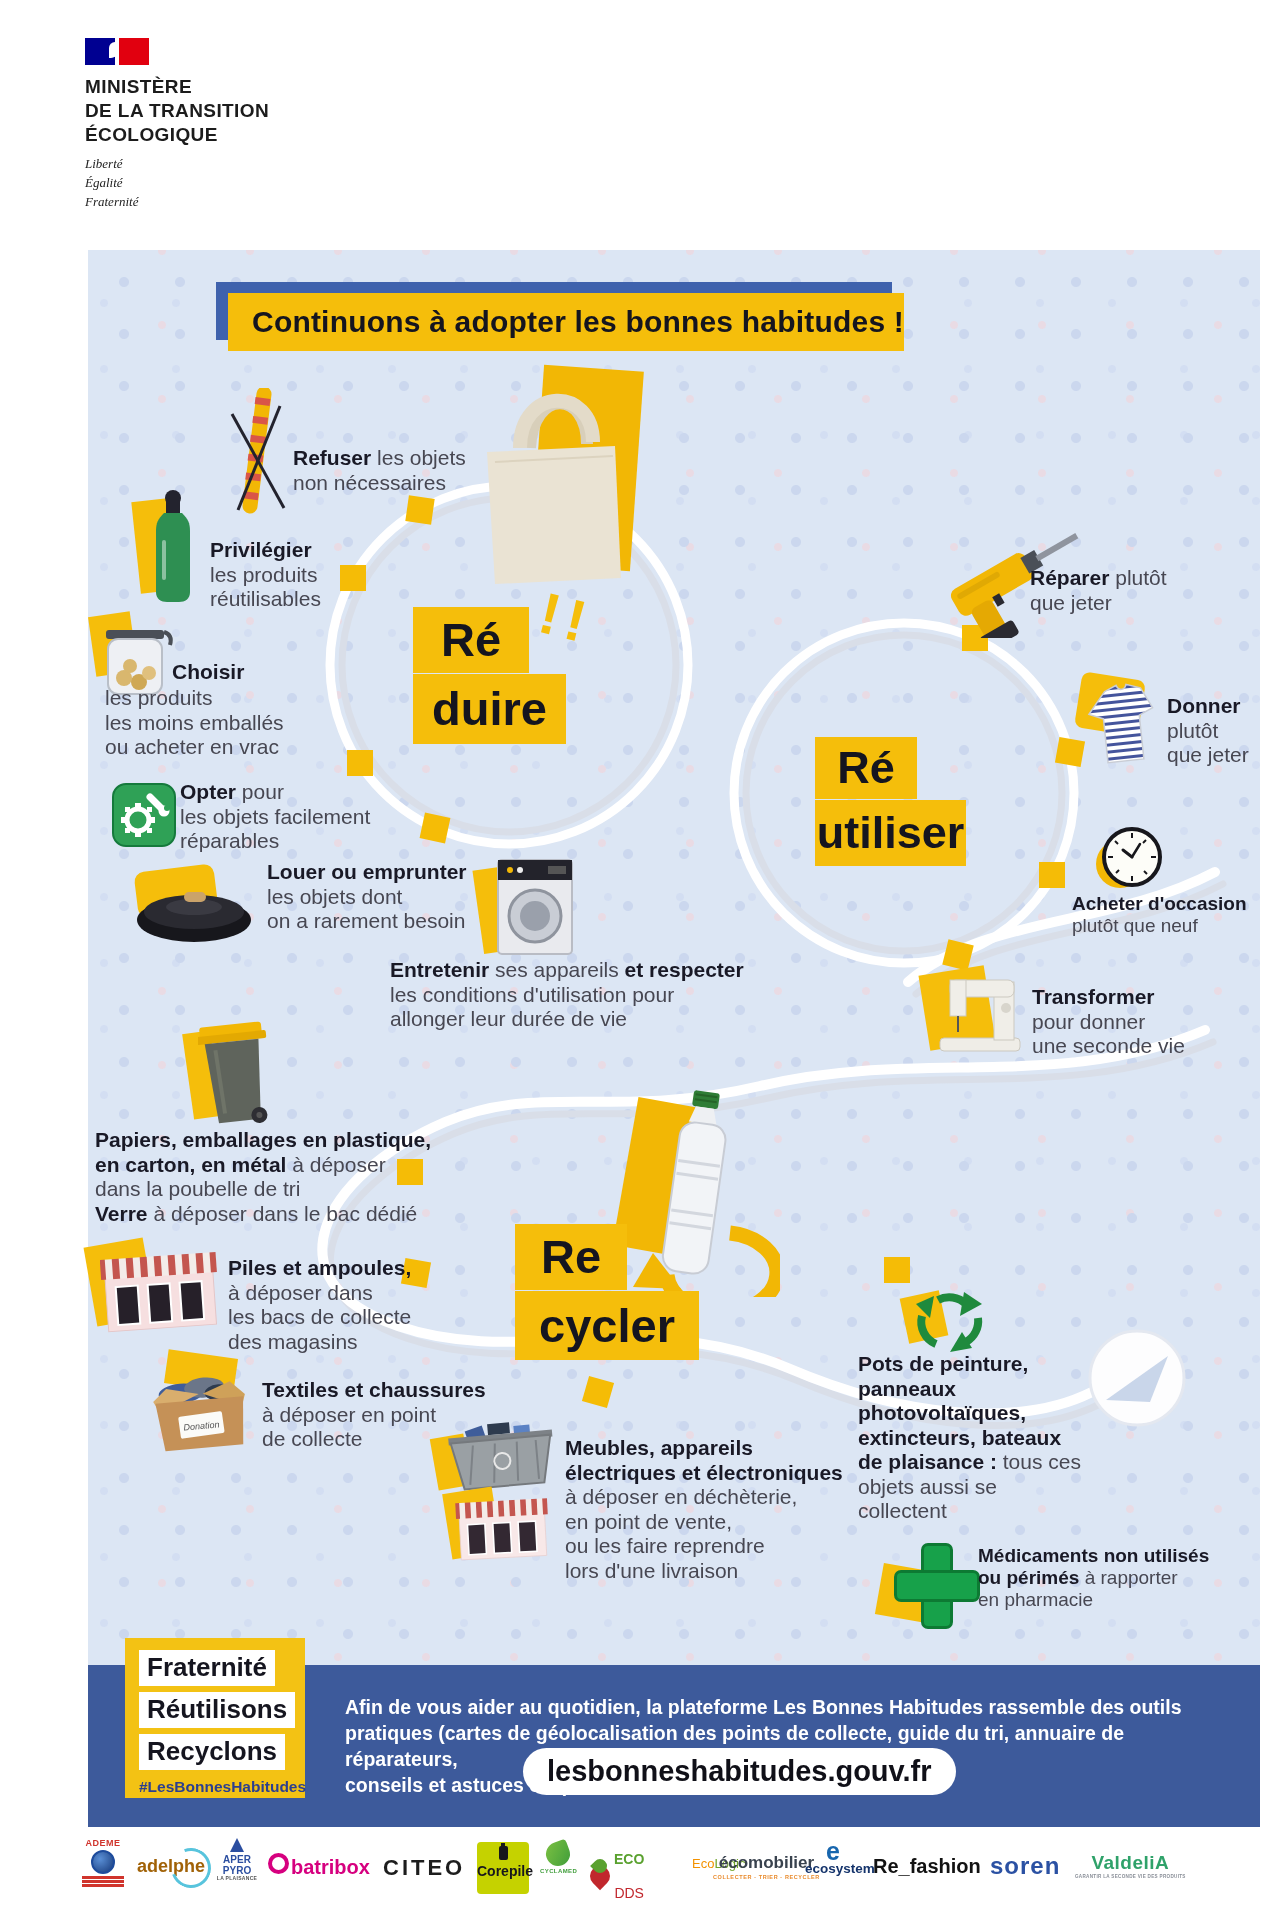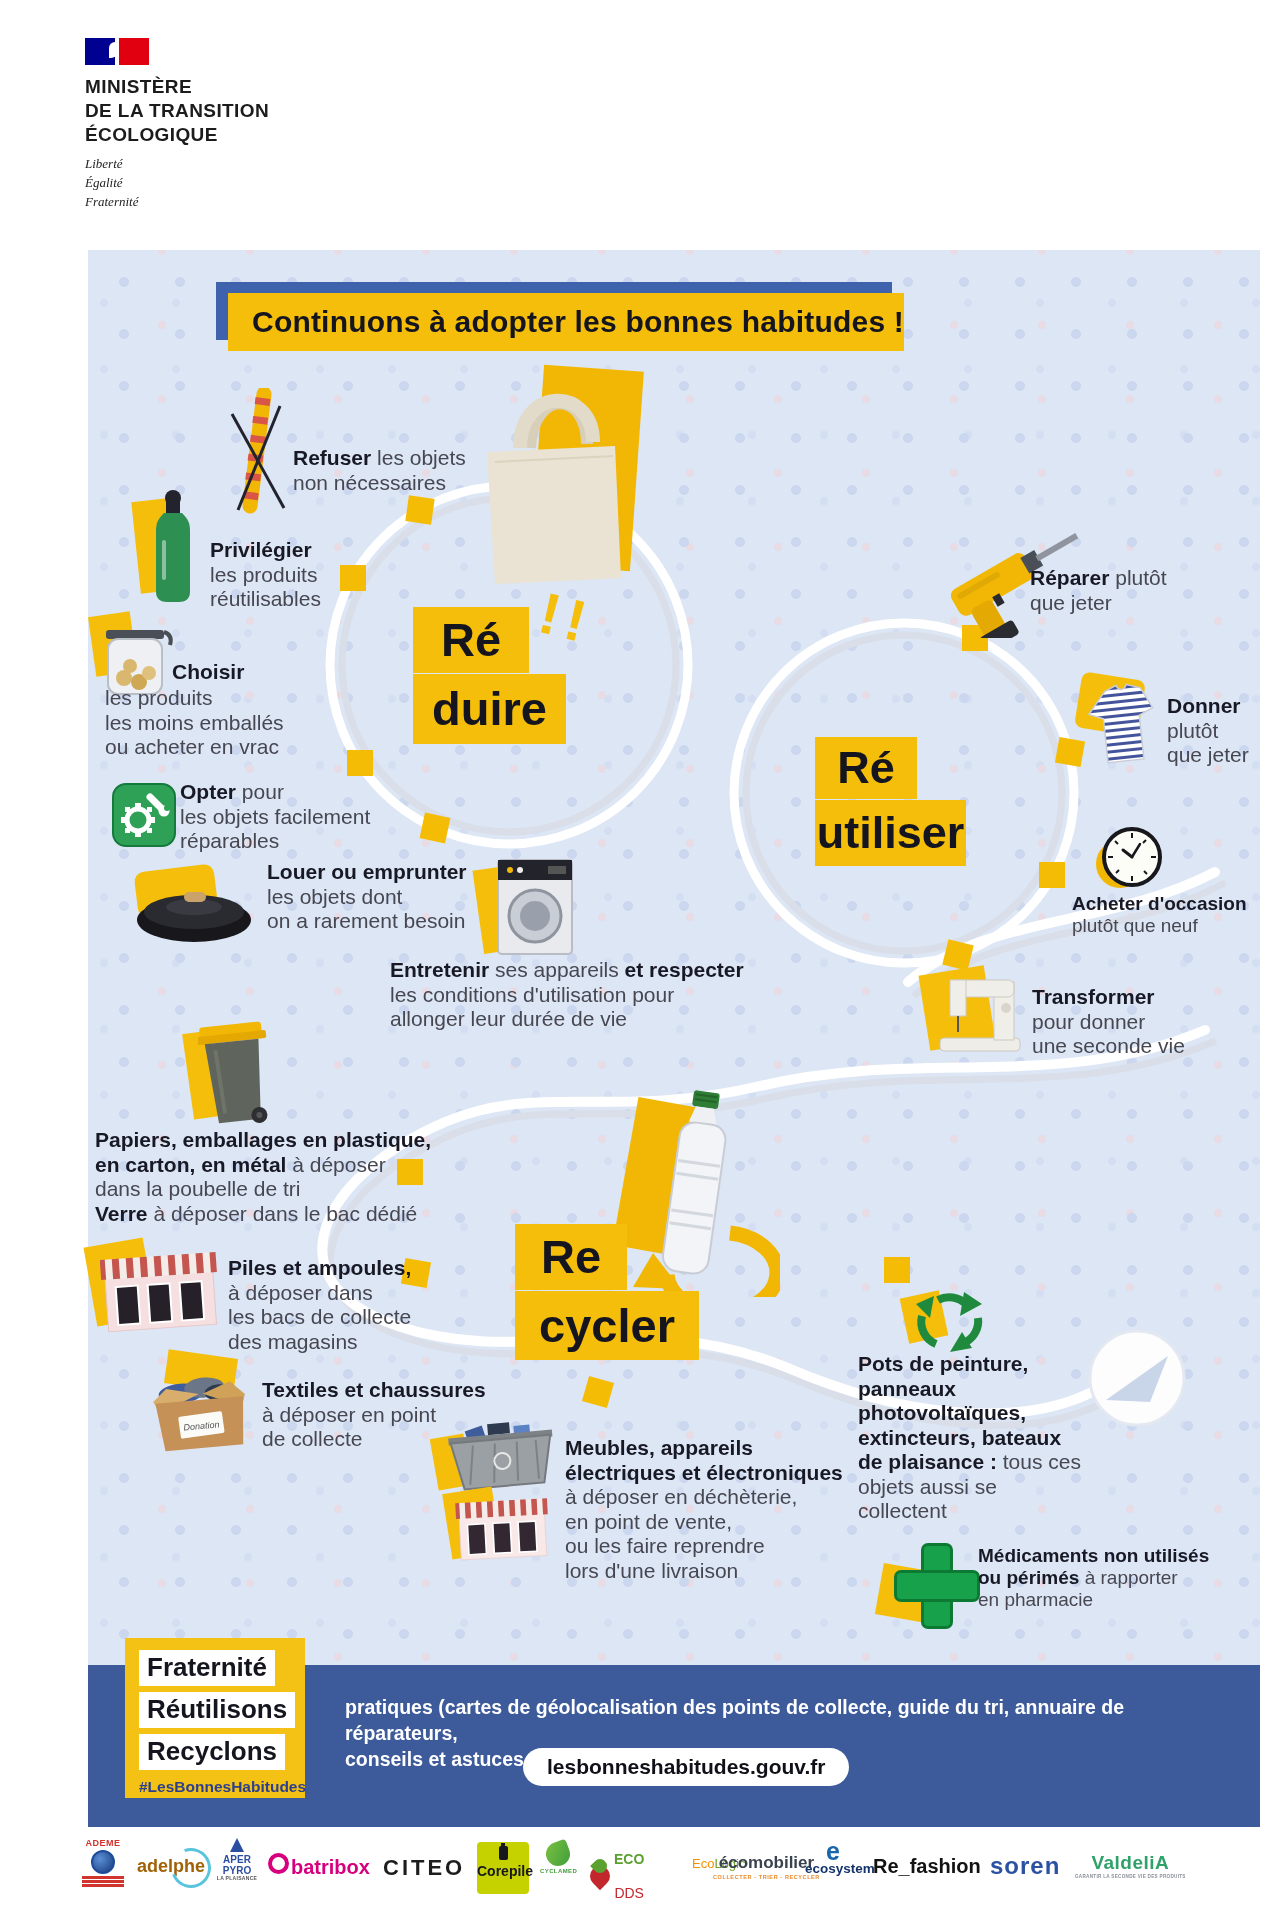--- a/index.html
+++ b/index.html
@@ -53,21 +53,21 @@
   .cross .v{left:28px;top:0;width:26px;height:80px;}
   .cross .h{left:1px;top:27px;width:80px;height:26px;}
   .blob{position:absolute;background:var(--y);z-index:-1;}
 
   
   .band{left:88px;top:1665px;width:1172px;height:162px;background:var(--band);}
   .slogan-box{left:125px;top:1638px;width:180px;height:160px;background:#F3C214;padding:12px 0 0 14px;box-sizing:border-box;z-index:4;}
   .slogan{display:block;width:fit-content;background:#fff;color:#15151F;font-size:26px;font-weight:800;padding:2px 8px 3px;margin-bottom:6px;}
   .hashtag{font-size:15.5px;font-weight:800;color:#2C3F8F;margin-top:8px;}
   .band-text{left:345px;top:1694px;width:860px;color:#fff;font-size:19.5px;font-weight:700;line-height:26px;z-index:4;}
-  .url-pill{left:523px;top:1748px;background:#fff;border-radius:26px;padding:7px 24px;font-size:21px;font-weight:800;color:#101018;z-index:5;}
+  .url-pill{left:523px;top:1748px;background:#fff;border-radius:26px;padding:7px 24px;font-size:29px;font-weight:800;color:#101018;z-index:5;}
 
   
   .logo{position:absolute;top:1838px;text-align:center;}
   .lg-ademe .t{font-size:9px;font-weight:800;color:#D0342C;letter-spacing:.5px;}
   .lg-ademe .globe{width:20px;height:20px;border-radius:50%;margin:2px auto;background:radial-gradient(circle at 35% 35%,#5a8fd6,#173A7A);border:2px solid #1d4b9c;}
   .lg-ademe .bar{height:2.5px;background:#D0342C;margin:1.5px 2px;}
   .lg-adelphe{font-size:18px;font-weight:700;color:#a16207;}
   .lg-adelphe .ring{position:absolute;right:-6px;top:-8px;width:34px;height:34px;border:3px solid #58C4DD;border-left-color:transparent;border-radius:50%;transform:rotate(25deg);}
   .lg-aper{font-size:10px;font-weight:800;color:#2B4EA0;line-height:1.1;}
   .lg-aper .sail{width:0;height:0;border-left:7px solid transparent;border-right:7px solid transparent;border-bottom:14px solid #2B4EA0;margin:0 auto 2px;}
@@ -517,20 +517,21 @@
   <div class="abs band"></div>
 
   <div class="abs slogan-box">
     <span class="slogan">Fraternité</span>
     <span class="slogan">Réutilisons</span>
     <span class="slogan">Recyclons</span>
     <div class="hashtag">#LesBonnesHabitudes</div>
   </div>
 
   <div class="abs band-text">
+    <div>Afin de vous aider au quotidien, la plateforme Les Bonnes Habitudes rassemble des outils</div>
     <div>pratiques (cartes de géolocalisation des points de collecte, guide du tri, annuaire de réparateurs,</div>
     <div>conseils et astuces etc.) :</div>
   </div>
   <div class="abs url-pill">lesbonneshabitudes.gouv.fr</div>
 
   <div class="logo lg-ademe" style="left:80px;width:46px;">
     <div class="t">ADEME</div>
     <div class="globe"></div>
     <div class="bar"></div>
       <div class="bar"></div>

